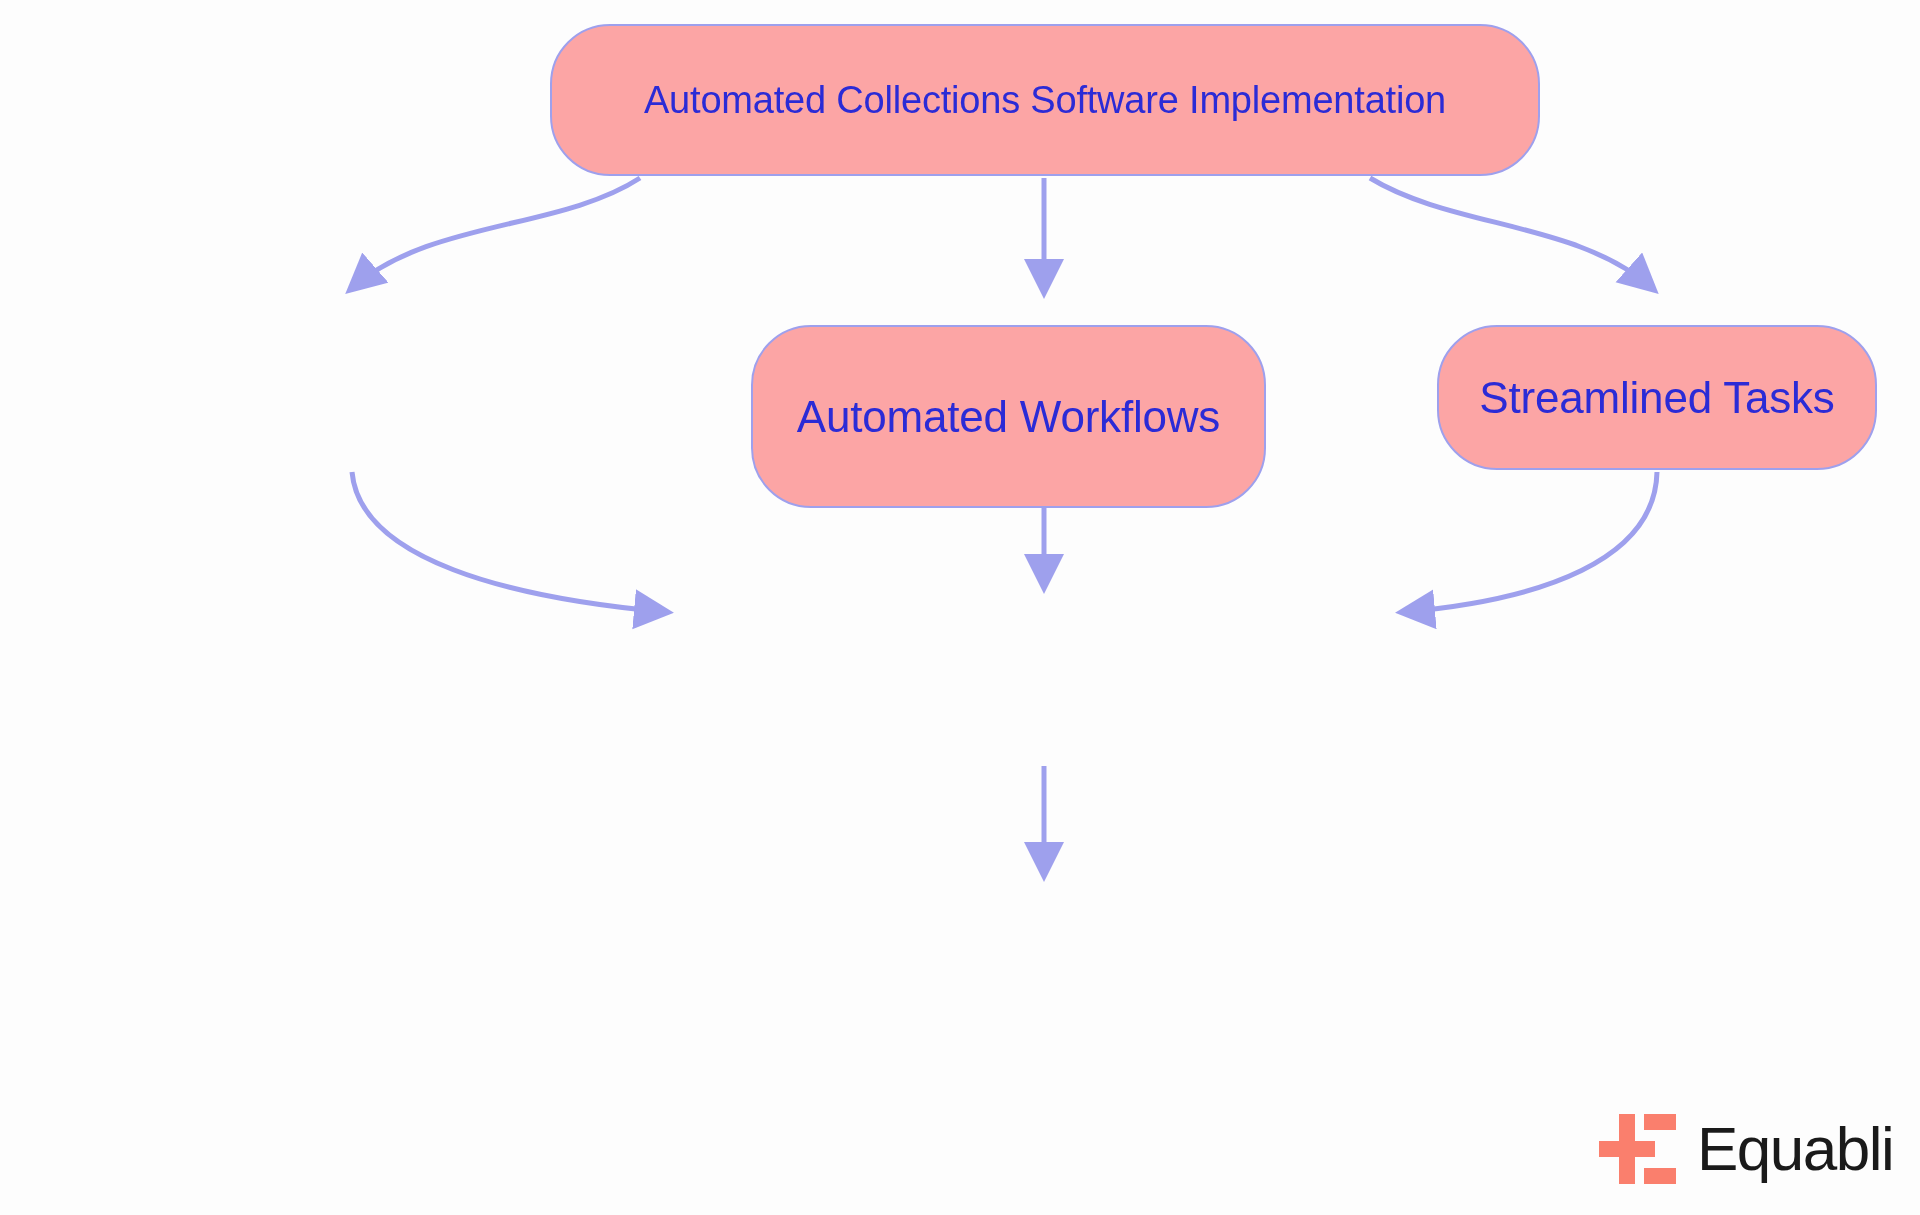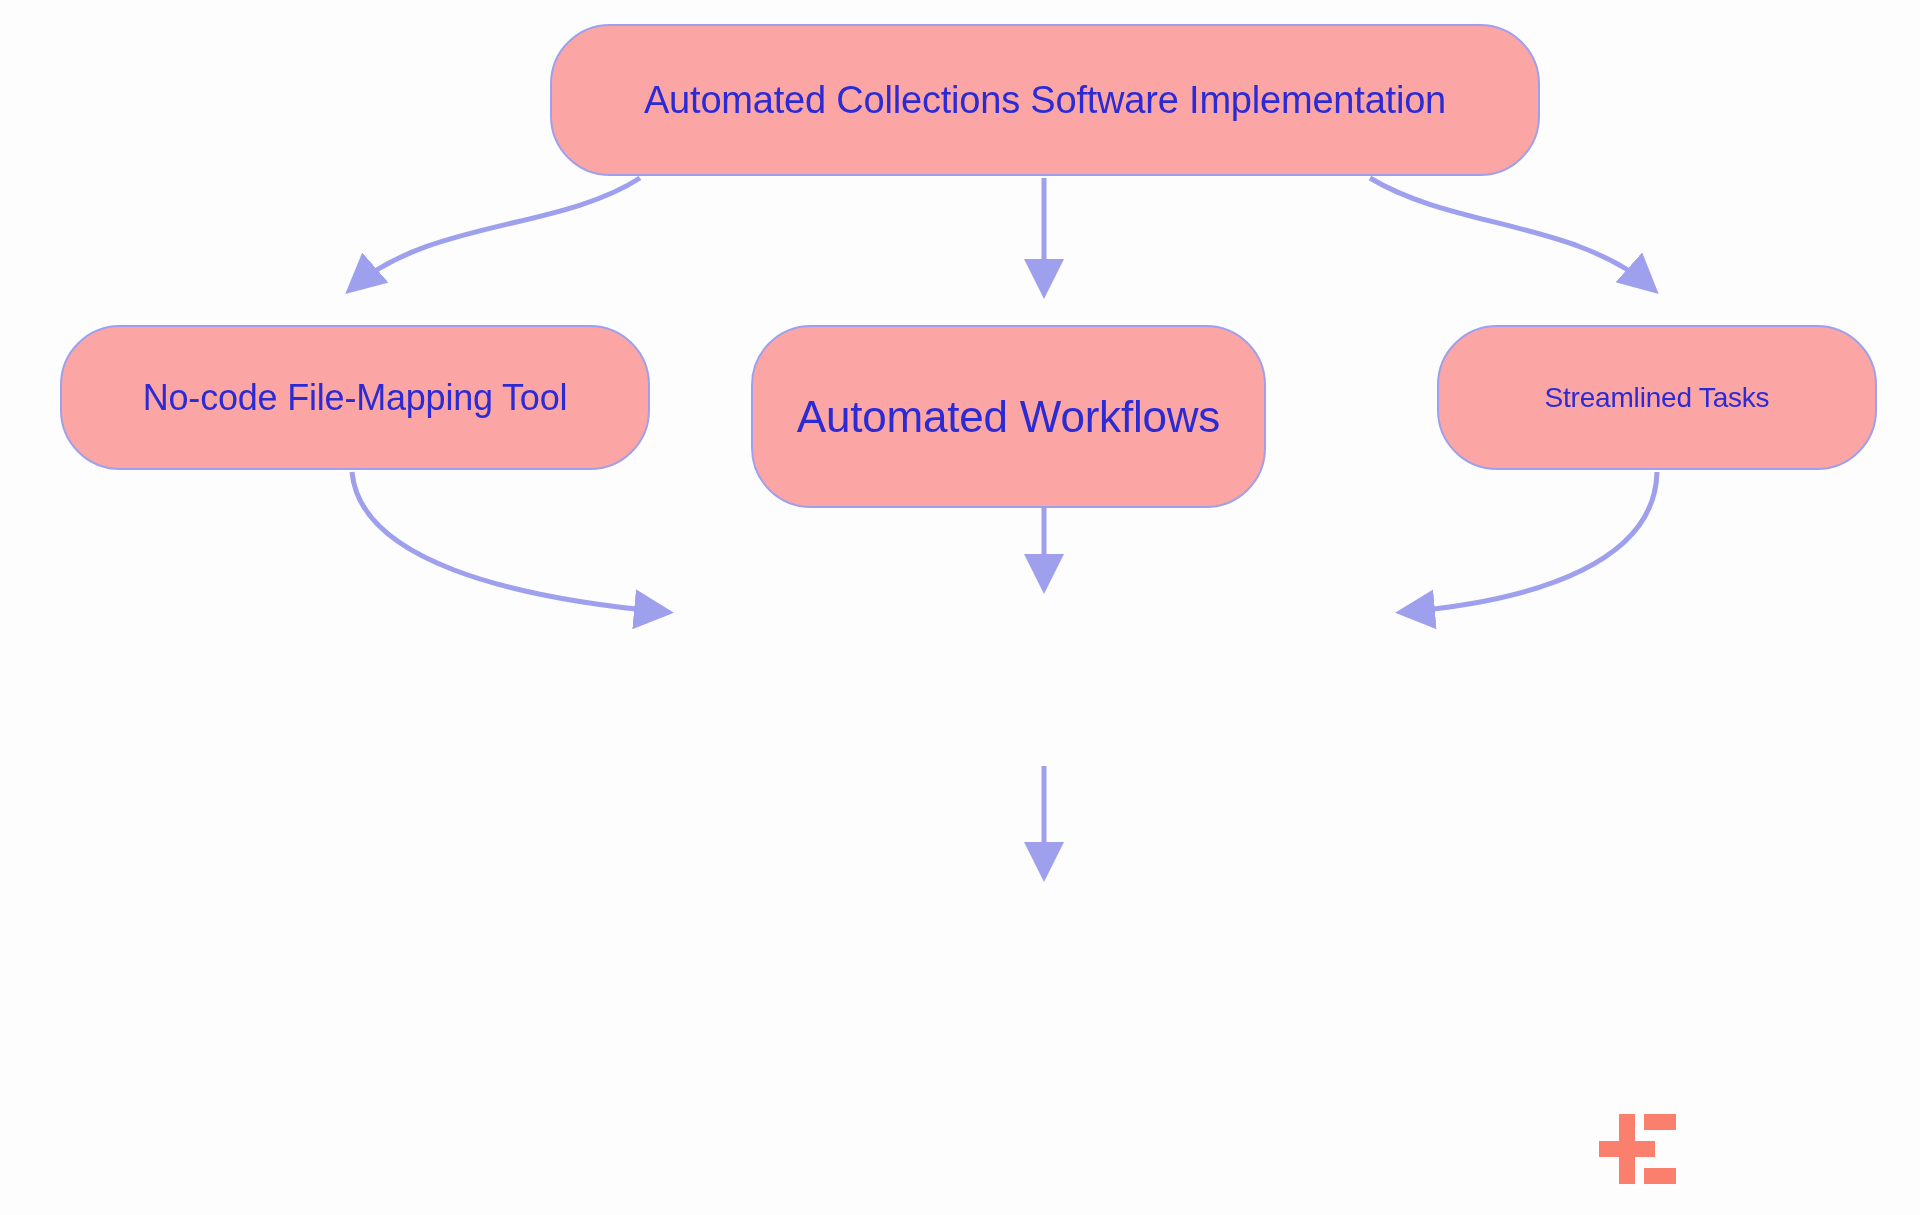--- a/index.html
+++ b/index.html
@@ -39,21 +39,21 @@
     font-weight: 400;
     letter-spacing: -0.2px;
     white-space: nowrap;
   }
   .node-label {
     pointer-events: none;
   }
   #node-root      { left: 550px;  top: 24px;   width: 990px; height: 152px; font-size: 38px; }
   #node-nocode    { left: 60px;   top: 325px;  width: 590px; height: 145px; font-size: 36px; }
   #node-workflows { left: 751px;  top: 325px;  width: 515px; height: 183px; font-size: 44px; }
-  #node-tasks     { left: 1437px; top: 325px;  width: 440px; height: 145px; font-size: 28px; }
+  #node-tasks     { left: 1437px; top: 325px;  width: 440px; height: 145px; font-size: 44px; }
   #node-retrieval { left: 723px;  top: 620px;  width: 640px; height: 145px; font-size: 36px; }
   #node-cashflow  { left: 800px;  top: 908px;  width: 485px; height: 145px; font-size: 36px; }
 
   
   #logo {
     position: absolute;
     left: 1597px;
     top: 1110px;
     display: flex;
     align-items: center;
@@ -106,36 +106,34 @@
 
     <path d="M 1657,472 C 1655,560 1542,600 1404,612" fill="none" stroke="#9ea0ed" stroke-width="5" marker-end="url(#arrow)"></path>
 
     <path d="M 1044,766 L 1044,873" fill="none" stroke="#9ea0ed" stroke-width="5" marker-end="url(#arrow)"></path>
   </svg>
 
   <div class="node" id="node-root">
     <span class="node-label">Automated Collections Software Implementation</span>
   </div>
 
-  <div class="node" id="node-nocode">
-    <span class="node-label">No-code File-Mapping Tool</span>
-  </div>
 
   <div class="node" id="node-workflows">
     <span class="node-label">Automated Workflows</span>
   </div>
 
   <div class="node" id="node-tasks">
     <span class="node-label">Streamlined Tasks</span>
   </div>
 
 
 
   <div id="logo">
     <span id="logo-mark">
       <i class="mk-v"></i>
       <i class="mk-h"></i>
       <i class="mk-t"></i>
       <i class="mk-b"></i>
     </span>
+    <span id="logo-text">Equabli</span>
   </div>
 
 </div>
 
 </body></html>

